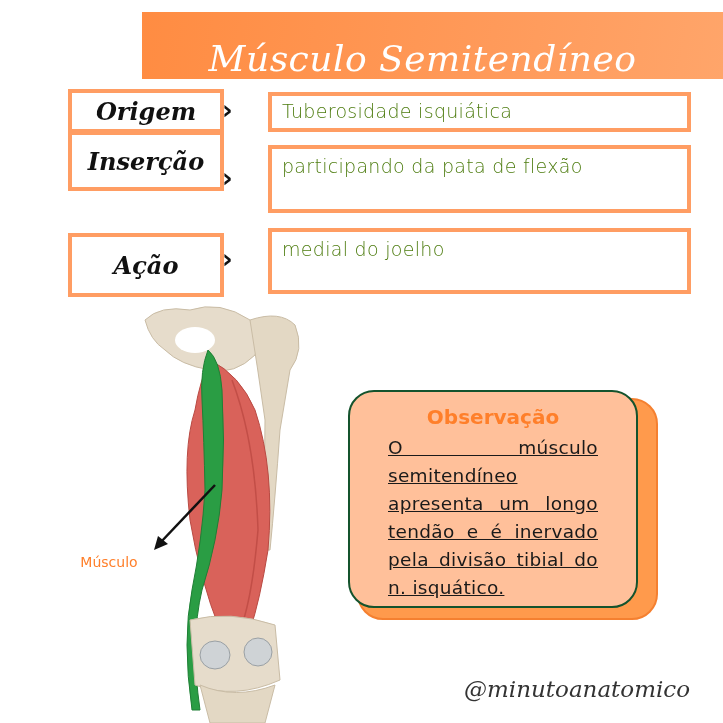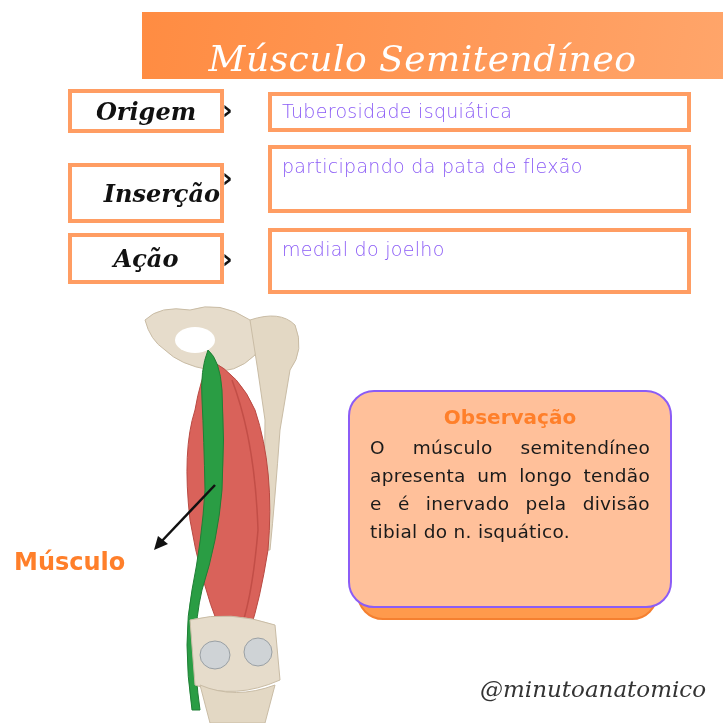--- a/index.html
+++ b/index.html
@@ -3,53 +3,53 @@
 <meta charset="utf-8">
 <style>
   html,body{margin:0;padding:0;background:#fff;}
   body{width:723px;height:723px;position:relative;overflow:hidden;font-family:"DejaVu Sans",sans-serif;}
   .banner{position:absolute;left:142px;top:12px;width:581px;height:67px;background:linear-gradient(100deg,#ff8c42 0%,#ff9a5a 60%,#ffa56a 100%);display:flex;align-items:flex-end;justify-content:center;}
   .banner-title{color:#fff;font-family:"DejaVu Serif",serif;font-style:italic;font-size:36px;letter-spacing:0.5px;margin-left:-20px;}
   .label-box{position:absolute;left:37px;width:156px;height:44px;border:4px solid #ff9d63;box-sizing:border-box;display:flex;align-items:center;justify-content:center;background:#fff;margin-left:31px;}
   .label-text{font-family:"DejaVu Serif",serif;font-style:italic;font-weight:bold;font-size:24px;color:#111;}
   .chev{position:absolute;left:222px;font-size:26px;font-weight:bold;color:#111;font-family:"DejaVu Sans",sans-serif;}
   .val-box{position:absolute;left:268px;width:423px;border:4px solid #ff9d63;box-sizing:border-box;background:#fff;padding:2px 10px 4px 10px;}
-  .val-text{font-family:"DejaVu Sans",sans-serif;font-size:19px;line-height:30px;color:#8b5cf6;font-weight:300;letter-spacing:0.3px;}
+  .val-text{font-family:"DejaVu Sans",sans-serif;font-size:19px;line-height:30px;color:#4d7c0f;font-weight:300;letter-spacing:0.3px;}
   .illustration{position:absolute;left:140px;top:300px;width:185px;height:423px;}
-  .callout{position:absolute;left:14px;top:548px;width:190px;text-align:left;color:#ff7f2a;font-weight:bold;font-size:24px;line-height:28px;font-family:"DejaVu Sans",sans-serif;}
+  .callout{position:absolute;left:14px;top:548px;width:190px;text-align:center;color:#ff7f2a;font-weight:normal;font-size:14px;line-height:28px;font-family:"DejaVu Sans",sans-serif;}
   .obs-shadow{position:absolute;left:357px;top:398px;width:297px;height:218px;border-radius:26px;background:#ff9a4c;border:2px solid #f58030;}
-  .obs-box{position:absolute;left:348px;top:390px;width:324px;height:218px;border-radius:26px;background:#ffc09a;border:2px solid #8b5cf6;box-sizing:border-box;padding:10px 20px;}
+  .obs-box{position:absolute;left:348px;top:390px;width:290px;height:218px;border-radius:26px;background:#ffc09a;border:2px solid #14532d;box-sizing:border-box;padding:10px 38px;}
   .obs-title{text-align:center;color:#ff7f2a;font-weight:bold;font-size:20px;line-height:30px;margin-bottom:2px;}
-  .obs-body{font-size:18.5px;line-height:28px;color:#1a1a1a;text-align:justify;letter-spacing:0.3px;}
-  .handle{position:absolute;left:480px;top:676px;font-family:"DejaVu Serif",serif;font-style:italic;font-size:23px;color:#333;}
+  .obs-body{font-size:18.5px;line-height:28px;color:#1a1a1a;text-align:justify;letter-spacing:0.3px;text-decoration:underline;}
+  .handle{position:absolute;left:464px;top:676px;font-family:"DejaVu Serif",serif;font-style:italic;font-size:23px;color:#333;}
 </style>
 </head>
 <body>
 
 <div class="banner">
   <span class="banner-title">Músculo Semitendíneo</span>
 </div>
 
 <div class="label-box" style="top:89px;">
   <span class="label-text">Origem</span>
 </div>
 <span class="chev" style="top:95px;">›</span>
 <div class="val-box" style="top:92px;height:40px;">
   <div class="val-text" style="line-height:26px;">Tuberosidade isquiática</div>
 </div>
 
-<div class="label-box" style="top:163px;height:60px;justify-content:flex-end;">
+<div class="label-box" style="top:131px;height:60px;">
   <span class="label-text">Inserção</span>
 </div>
 <span class="chev" style="top:163px;">›</span>
 <div class="val-box" style="top:145px;height:68px;">
   <div class="val-text">participando da pata de flexão</div>
 </div>
 
-<div class="label-box" style="top:233px;height:51px;">
+<div class="label-box" style="top:233px;height:64px;">
   <span class="label-text">Ação</span>
 </div>
 <span class="chev" style="top:244px;">›</span>
 <div class="val-box" style="top:228px;height:66px;">
   <div class="val-text">medial do joelho</div>
 </div>
 
 <svg class="illustration" viewBox="0 0 185 423">
 
   <path d="M5 20 Q20 5 50 10 Q80 0 110 20 Q125 35 115 55 Q95 75 70 70 Q40 65 25 50 Q10 40 5 20 Z" fill="#e6dccb" stroke="#c9bca5" stroke-width="1"></path>

